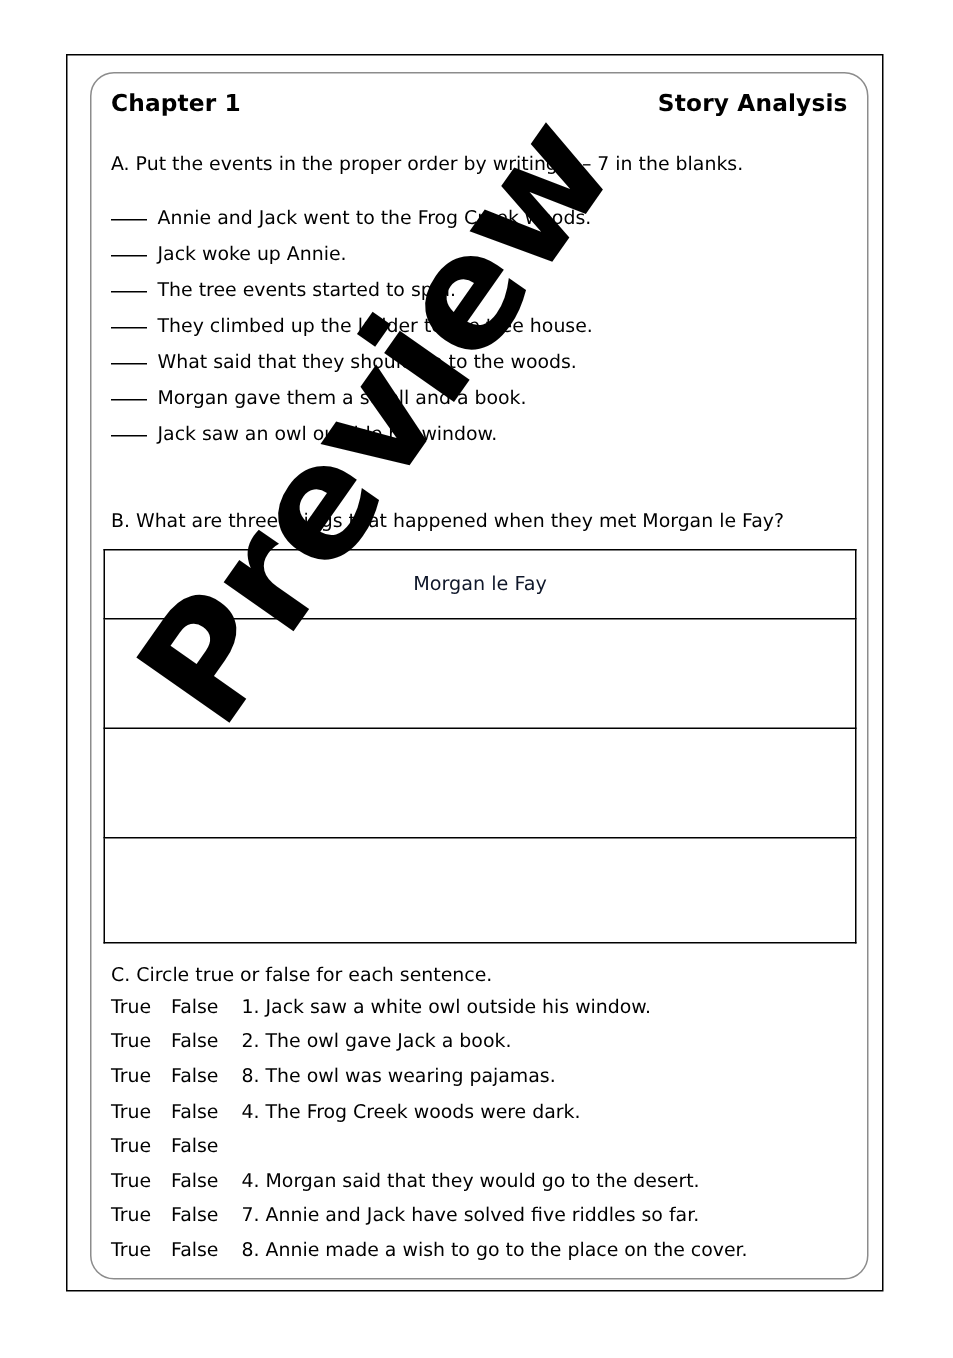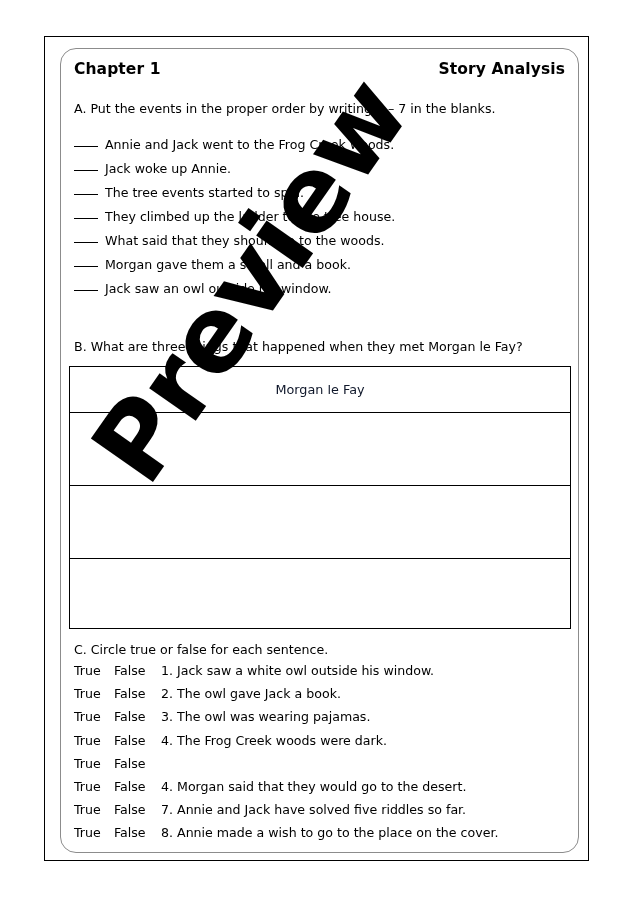--- a/index.html
+++ b/index.html
@@ -213,21 +213,21 @@
       <span class="tf-text">1. Jack saw a white owl outside his window.</span>
     </div>
     <div class="tf-item">
       <span class="tf-true">True</span>
       <span class="tf-false">False</span>
       <span class="tf-text">2. The owl gave Jack a book.</span>
     </div>
     <div class="tf-item">
       <span class="tf-true">True</span>
       <span class="tf-false">False</span>
-      <span class="tf-text">3. The owl was wearing pajamas.</span>
+      <span class="tf-text">8. The owl was wearing pajamas.</span>
     </div>
     <div class="tf-item">
       <span class="tf-true">True</span>
       <span class="tf-false">False</span>
       <span class="tf-text">4. The Frog Creek woods were dark.</span>
     </div>
     <div class="tf-item">
       <span class="tf-true">True</span>
       <span class="tf-false">False</span>
     </div>

